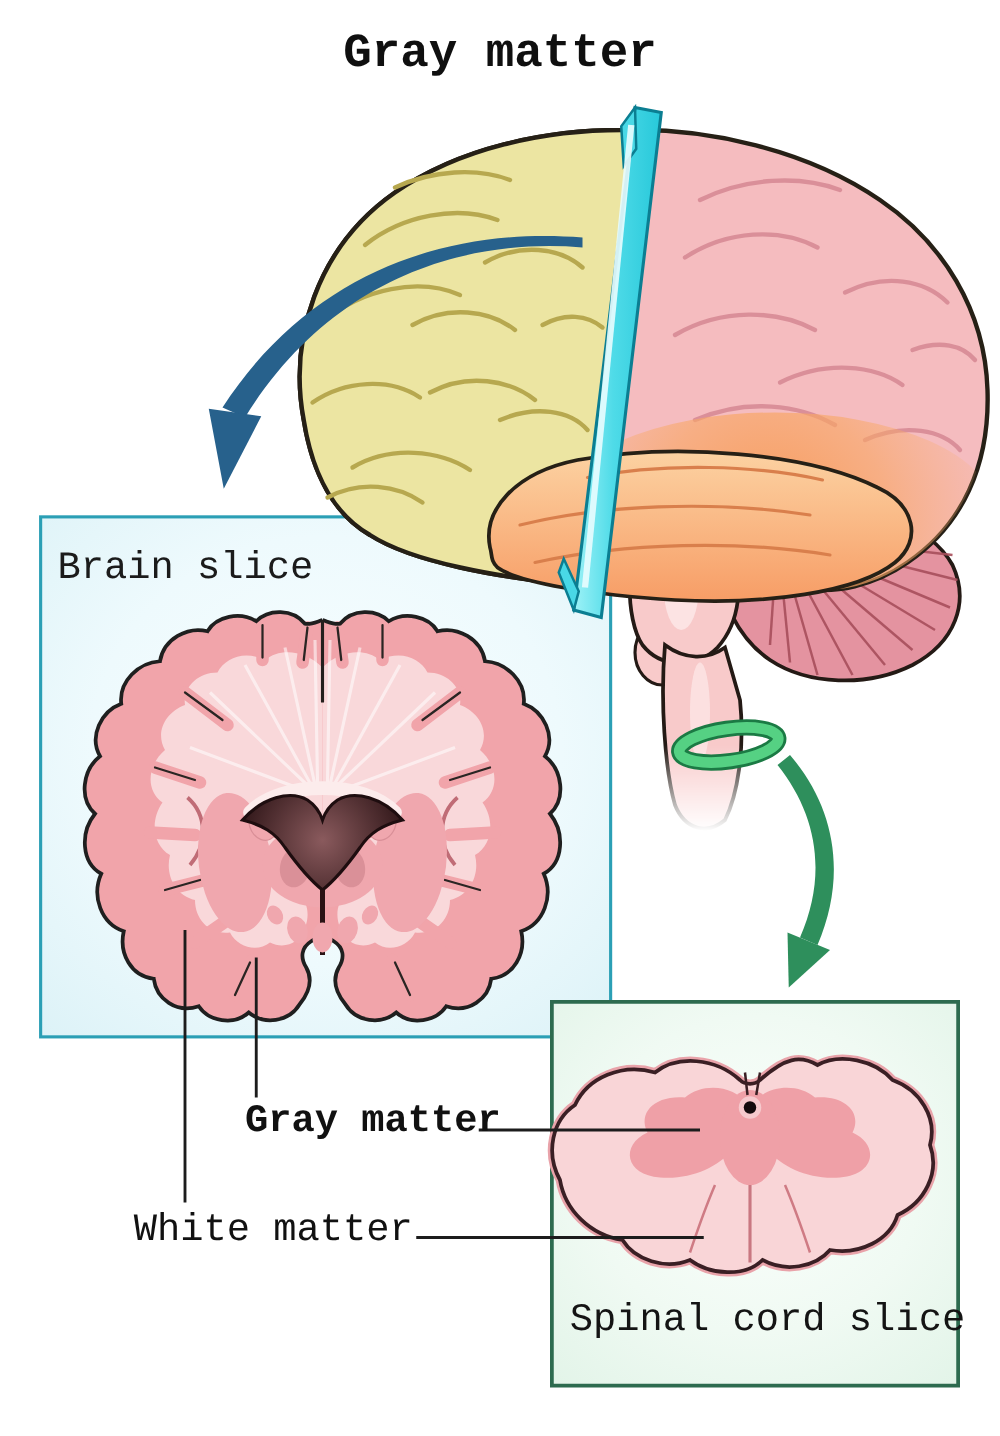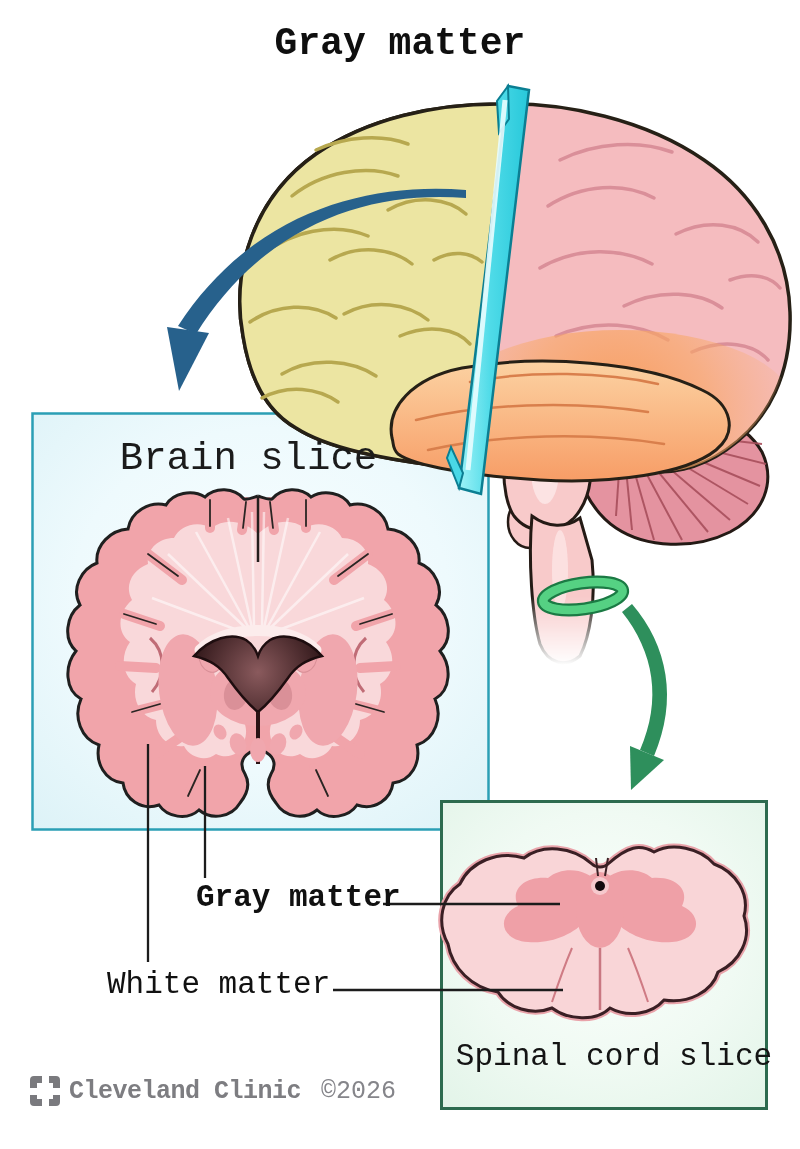--- a/index.html
+++ b/index.html
@@ -3,21 +3,21 @@
 <meta charset="utf-8">
 <style>
   html,body{margin:0;padding:0;background:#fff;}
   .canvas{
     position:relative;width:800px;height:1149px;background:#fff;overflow:hidden;
     font-family:Liberation Mono, monospace;
   }
   .canvas svg{position:absolute;left:0;top:0;}
   .txt{position:absolute;color:#161616;white-space:nowrap;}
   .title{left:0;top:22px;width:800px;text-align:center;font-size:38px;font-weight:bold;color:#0f0f0f;}
-  .lbl-brain-slice{left:20px;top:437px;width:457px;text-align:center;font-size:39px;color:#1b1b1b;}
+  .lbl-brain-slice{left:46px;top:437px;width:457px;text-align:left;font-size:31px;color:#1b1b1b;}
   .lbl-gray{left:196px;top:880px;font-size:31px;font-weight:bold;color:#111;}
   .lbl-white{left:107px;top:967px;font-size:31px;color:#111;}
   .lbl-spinal{left:441px;top:1039px;width:346px;text-align:center;font-size:31px;color:#141414;}
   .footer{position:absolute;left:30px;top:1076px;display:flex;align-items:center;}
   .cc-mark{position:relative;width:30px;height:30px;border:7px solid #7a7a7e;border-radius:4px;box-sizing:border-box;}
   .cc-mark::before{content:"";position:absolute;left:50%;top:-8px;bottom:-8px;width:7px;margin-left:-3.5px;background:#fff;}
   .cc-mark::after{content:"";position:absolute;top:50%;left:-8px;right:-8px;height:7px;margin-top:-3.5px;background:#fff;}
   .cc-brand{margin-left:9px;font-size:25px;font-weight:bold;color:#7d7d81;letter-spacing:-0.5px;}
   .cc-copy{margin-left:20px;font-size:25px;color:#85858a;}
 </style>
@@ -250,19 +250,14 @@
     <path d="M 505,100 L 468,470" stroke="#e9fdff" stroke-width="5" opacity="0.9"></path>
   </g>
 </svg>
 
 <div class="txt title">Gray matter</div>
 <div class="txt lbl-brain-slice">Brain slice</div>
 <div class="txt lbl-gray">Gray matter</div>
 <div class="txt lbl-white">White matter</div>
 <div class="txt lbl-spinal">Spinal cord slice</div>
 
-<div class="footer">
-  <div class="cc-mark"></div>
-  <div class="cc-brand">Cleveland Clinic</div>
-  <div class="cc-copy">©2026</div>
+
 </div>
 
-</div>
-
 </body></html>

